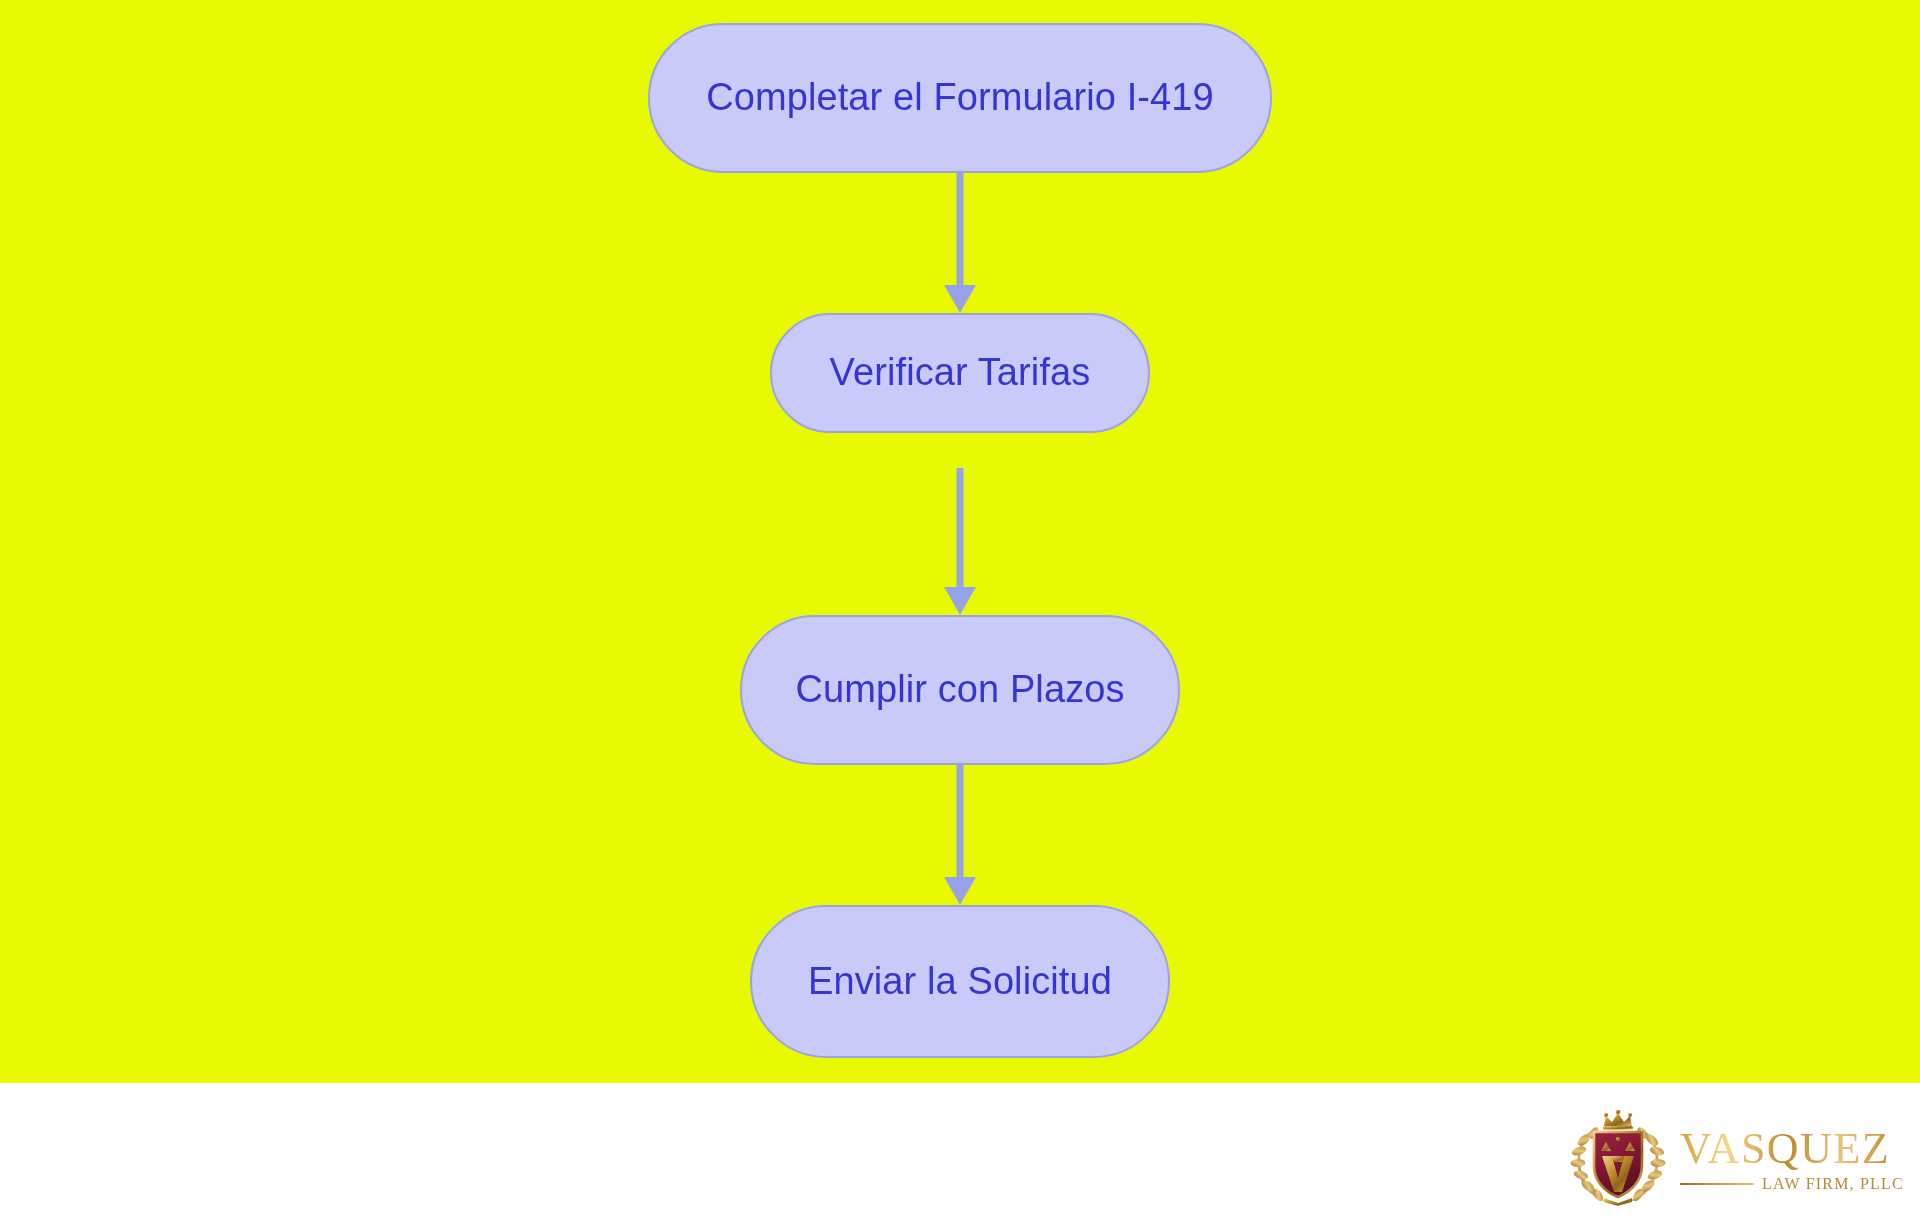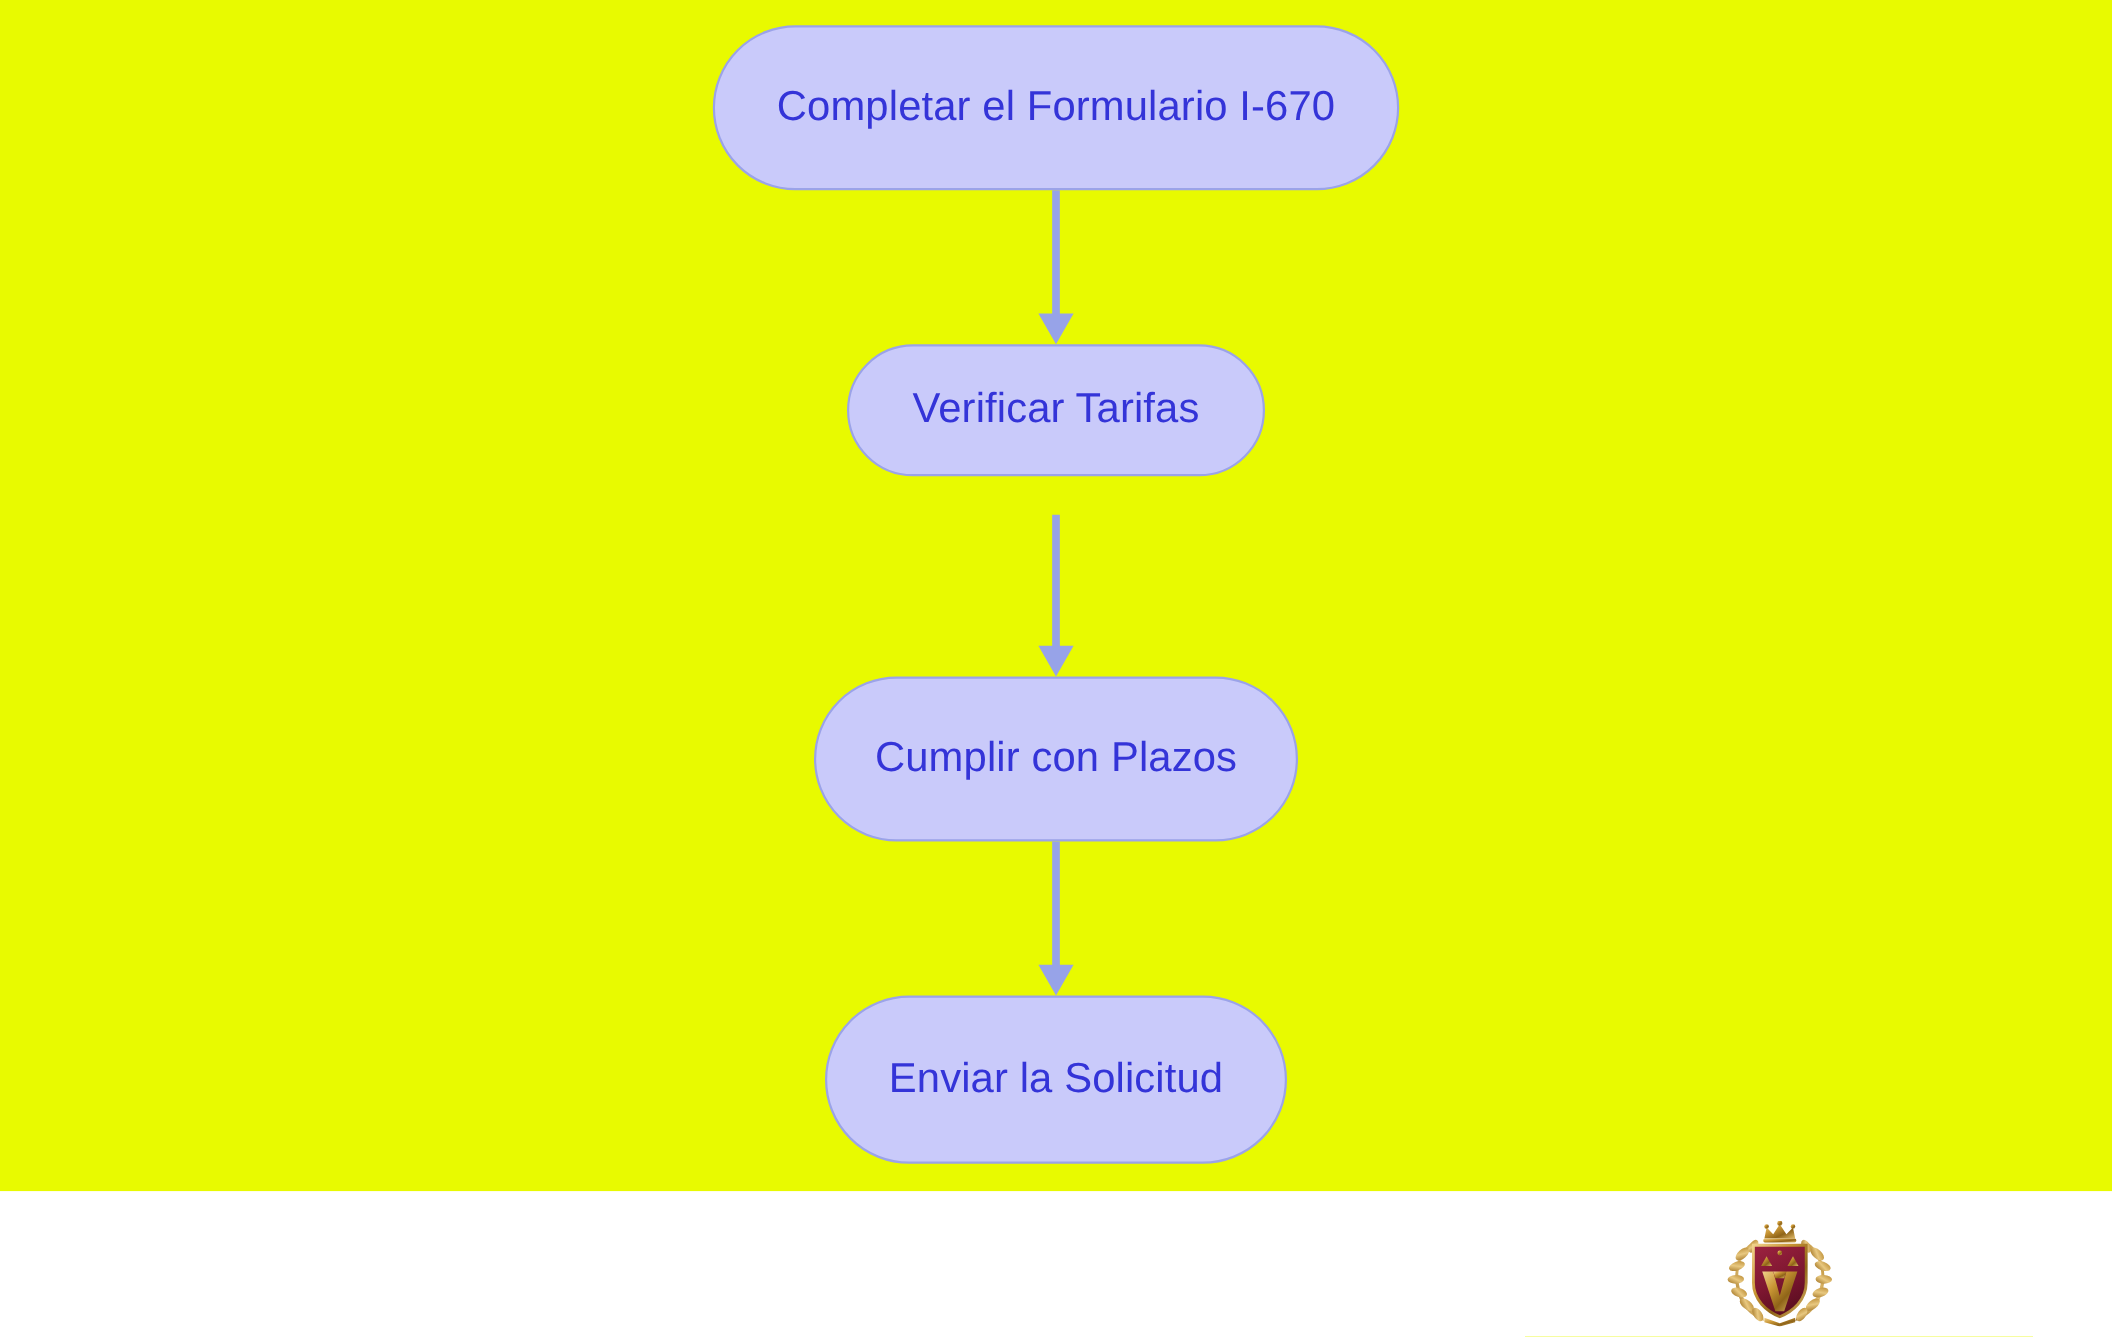--- a/index.html
+++ b/index.html
@@ -152,21 +152,21 @@
 
     <g>
       <line x1="960" y1="765" x2="960" y2="880" stroke="#97a3e8" stroke-width="7"></line>
       <polygon points="944,877 976,877 960,905" fill="#97a3e8"></polygon>
     </g>
   </svg>
 
   <div id="flow-stack">
 
     <div class="flow-node" id="node-1">
-      <span class="node-label">Completar el Formulario I-670</span>
+      <span class="node-label">Completar el Formulario I-419</span>
     </div>
 
     <div class="flow-node" id="node-2">
       <span class="node-label">Verificar Tarifas</span>
     </div>
 
     <div class="flow-node" id="node-3">
       <span class="node-label">Cumplir con Plazos</span>
     </div>
 
@@ -240,13 +240,20 @@
       <line x1="40" y1="32" x2="64" y2="32"></line>
       <path d="M40 32 L35 41 L45 41 Z" fill="url(#goldGrad)" stroke="none"></path>
       <path d="M64 32 L59 41 L69 41 Z" fill="url(#goldGrad)" stroke="none"></path>
       <circle cx="52" cy="29" r="2.1" fill="url(#goldGrad)" stroke="none"></circle>
       <path d="M46 46 L58 46 L56 52 L48 52 Z" fill="url(#goldGrad)" stroke="none"></path>
     </g>
 
     <path d="M36 46 L46 46 L52 68 L58 46 L68 46 L56 82 L48 82 Z" fill="url(#goldGrad)"></path>
   </svg>
 
+  <div id="brand-wordmark">
+    <div id="brand-name">VASQUEZ</div>
+    <div id="brand-tagline-row">
+      <span id="brand-rule"></span>
+      <span id="brand-tagline">LAW FIRM, PLLC</span>
+    </div>
+  </div>
 </div>
 
 </body></html>

